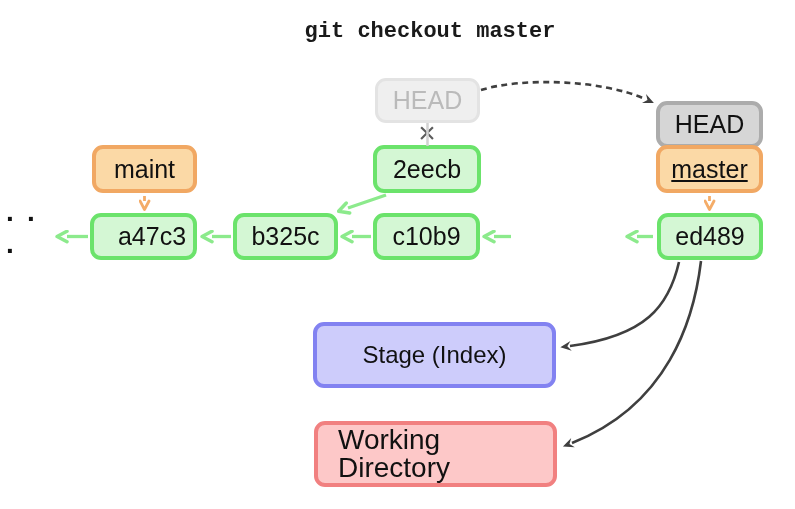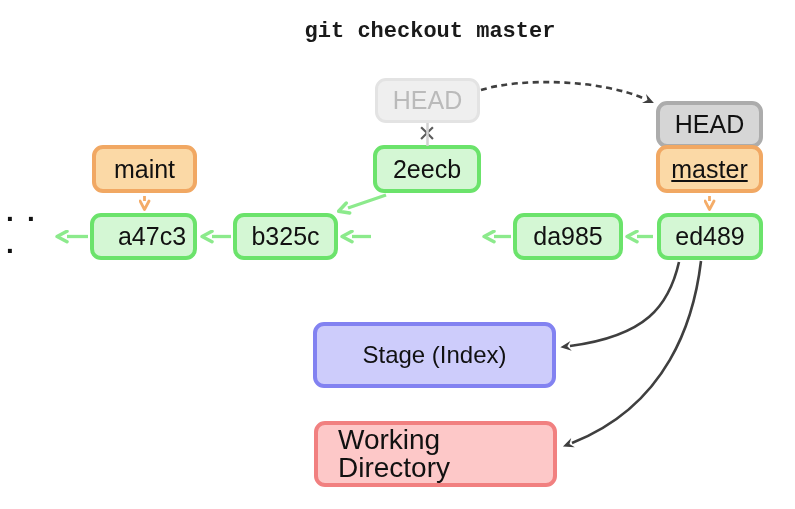--- a/index.html
+++ b/index.html
@@ -80,22 +80,22 @@
   <div class="box commit n-2eecb">
     <span>2eecb</span>
   </div>
 
   <div class="box commit n-c0">
     <span>a47c3</span>
   </div>
   <div class="box commit n-c1">
     <span>b325c</span>
   </div>
-  <div class="box commit n-c3">
-    <span>da985</span>
+  <div class="box commit n-c2">
+    <span>c10b9</span>
   </div>
   <div class="box commit n-c4">
     <span>ed489</span>
   </div>
 
   <div class="box area-stage n-stage">
     <span>Stage (Index)</span>
   </div>
 
   <div class="box area-working n-working">

